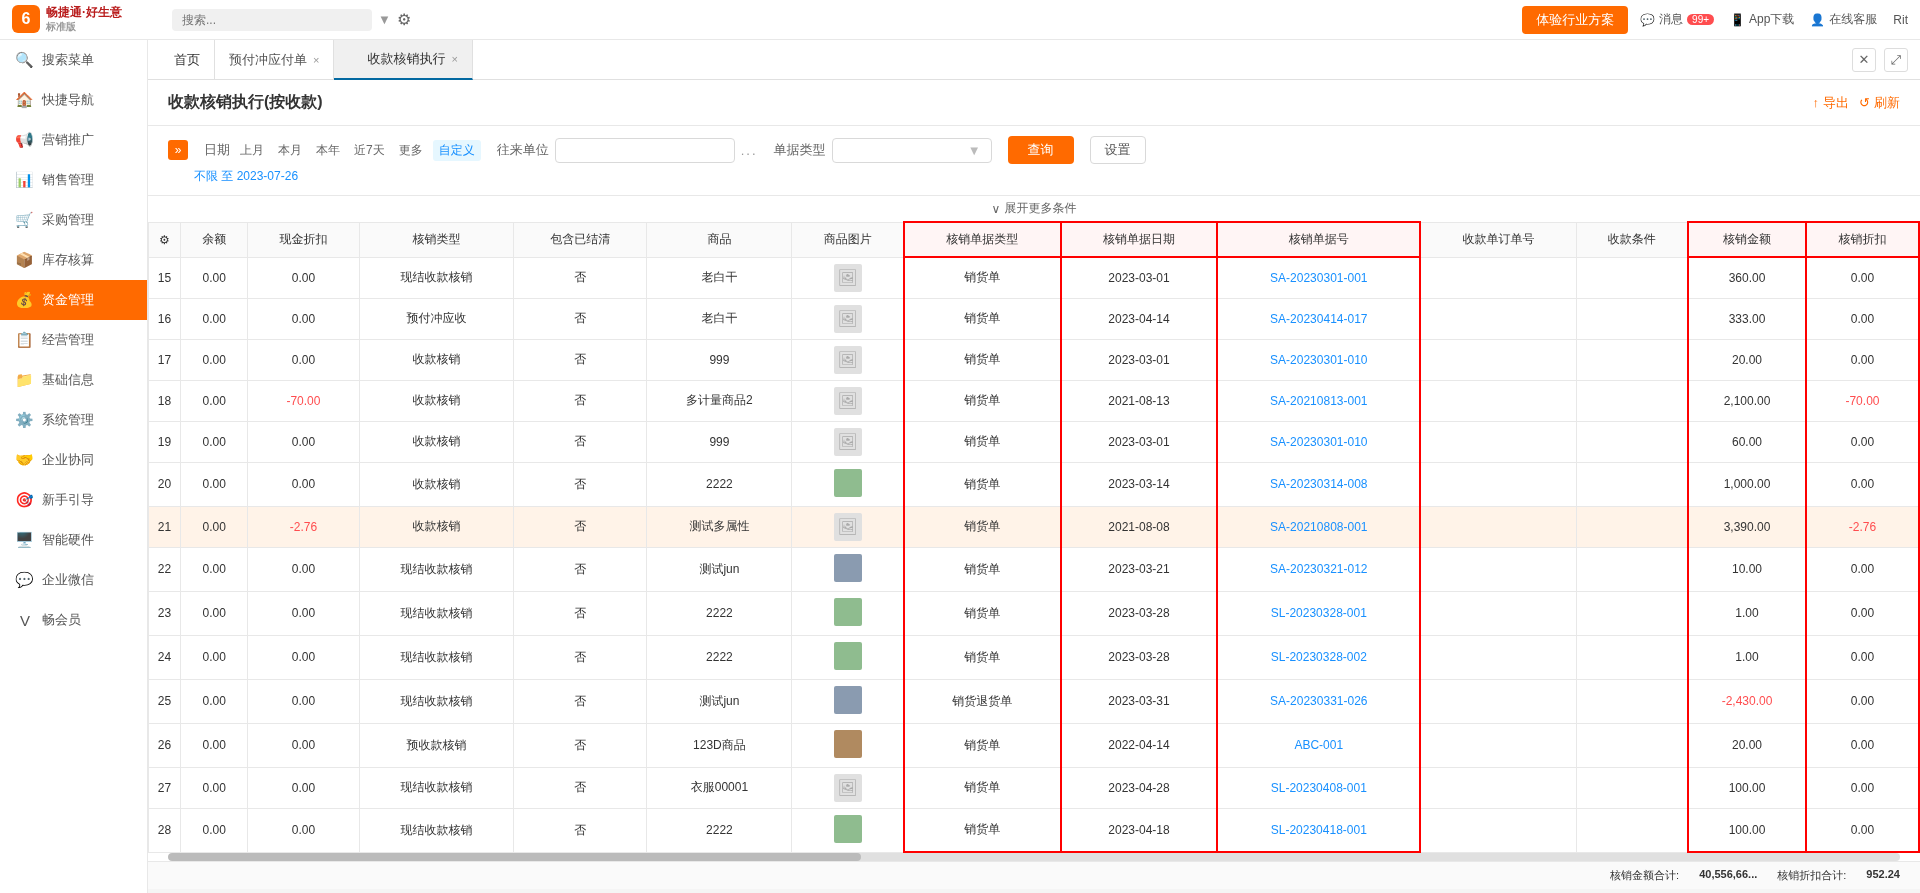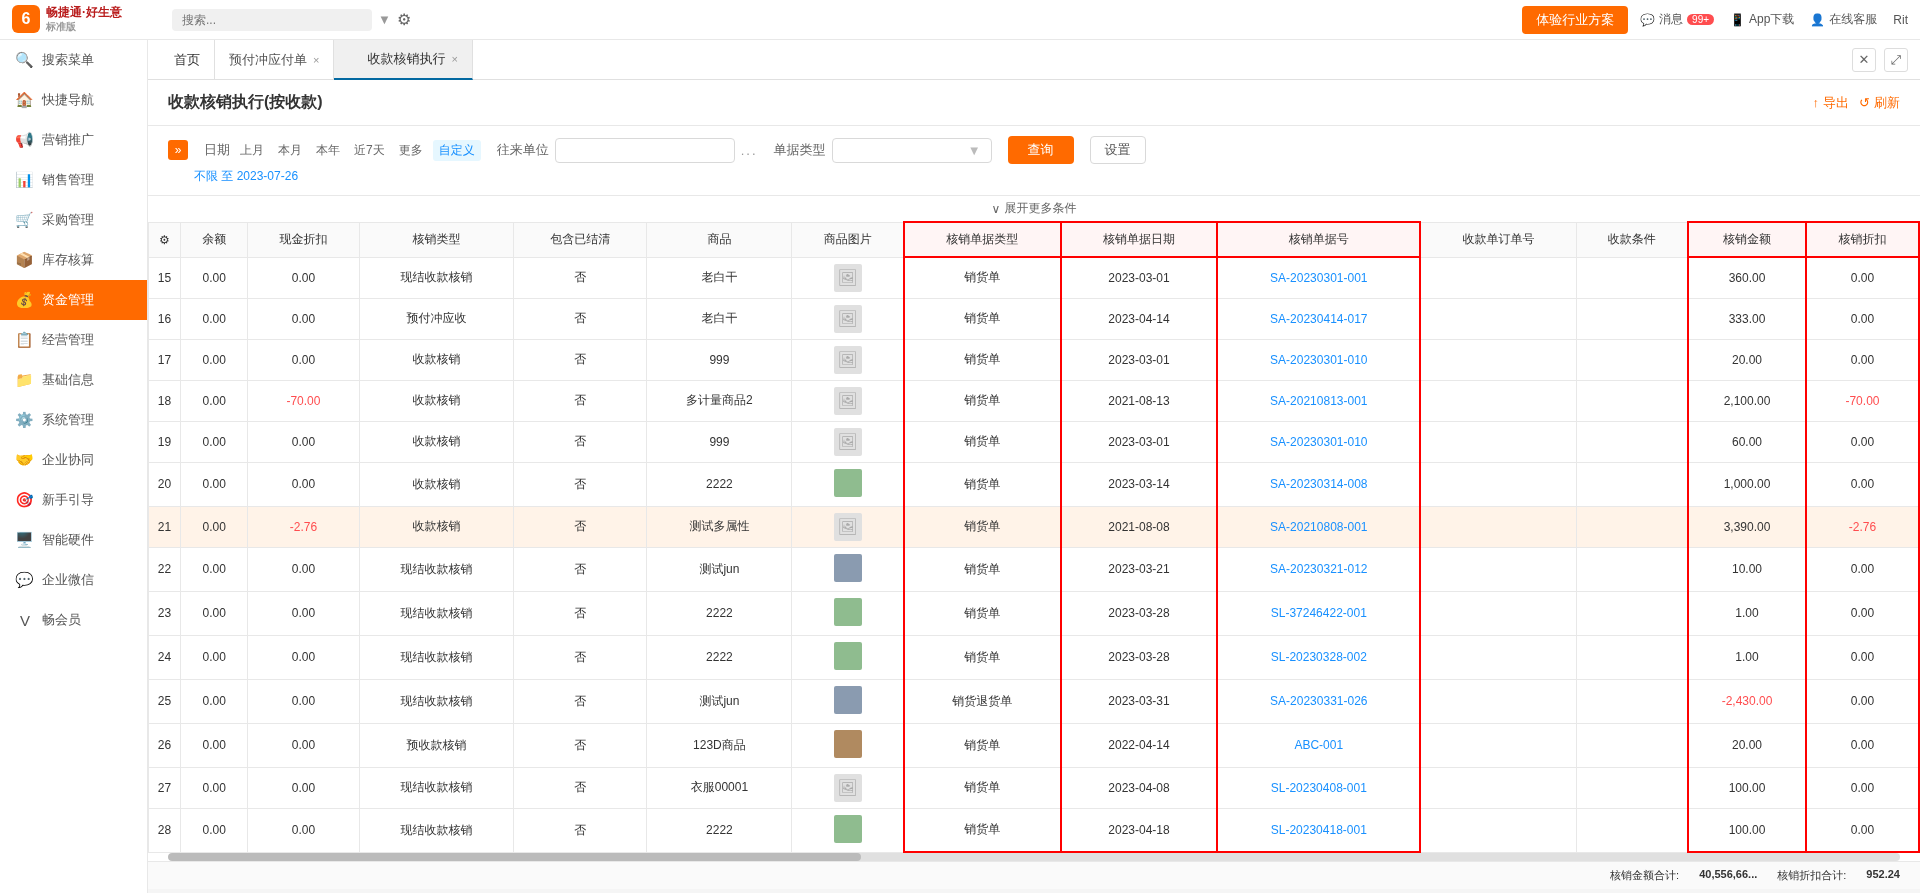--- a/index.html
+++ b/index.html
@@ -409,21 +409,21 @@
               <tr>
       <td>23</td>
       <td>0.00</td>
       <td style="color:#333;">0.00</td>
       <td>现结收款核销</td>
       <td>否</td>
       <td>2222</td>
       <td><span class="img-thumb"></span></td>
       <td style="border-left:2px solid red;border-right:2px solid red;">销货单</td>
       <td style="border-left:2px solid red;border-right:2px solid red;">2023-03-28</td>
-      <td style="border-left:2px solid red;border-right:2px solid red;"><a class="link-text" href="#">SL-37246422-001</a></td>
+      <td style="border-left:2px solid red;border-right:2px solid red;"><a class="link-text" href="#">SL-20230328-001</a></td>
       <td></td>
       <td></td>
       <td style="color:#333;border-left:2px solid red;border-right:2px solid red;">1.00</td>
       <td style="color:#333;border-left:2px solid red;border-right:2px solid red;">0.00</td>
     </tr>
               <tr>
       <td>24</td>
       <td>0.00</td>
       <td style="color:#333;">0.00</td>
       <td>现结收款核销</td>
@@ -472,21 +472,21 @@
     </tr>
               <tr>
       <td>27</td>
       <td>0.00</td>
       <td style="color:#333;">0.00</td>
       <td>现结收款核销</td>
       <td>否</td>
       <td>衣服00001</td>
       <td><span class="img-placeholder">🖼</span></td>
       <td style="border-left:2px solid red;border-right:2px solid red;">销货单</td>
-      <td style="border-left:2px solid red;border-right:2px solid red;">2023-04-08</td>
+      <td style="border-left:2px solid red;border-right:2px solid red;">2023-04-28</td>
       <td style="border-left:2px solid red;border-right:2px solid red;"><a class="link-text" href="#">SL-20230408-001</a></td>
       <td></td>
       <td></td>
       <td style="color:#333;border-left:2px solid red;border-right:2px solid red;">100.00</td>
       <td style="color:#333;border-left:2px solid red;border-right:2px solid red;">0.00</td>
     </tr>
               <tr>
       <td>28</td>
       <td>0.00</td>
       <td style="color:#333;">0.00</td>

